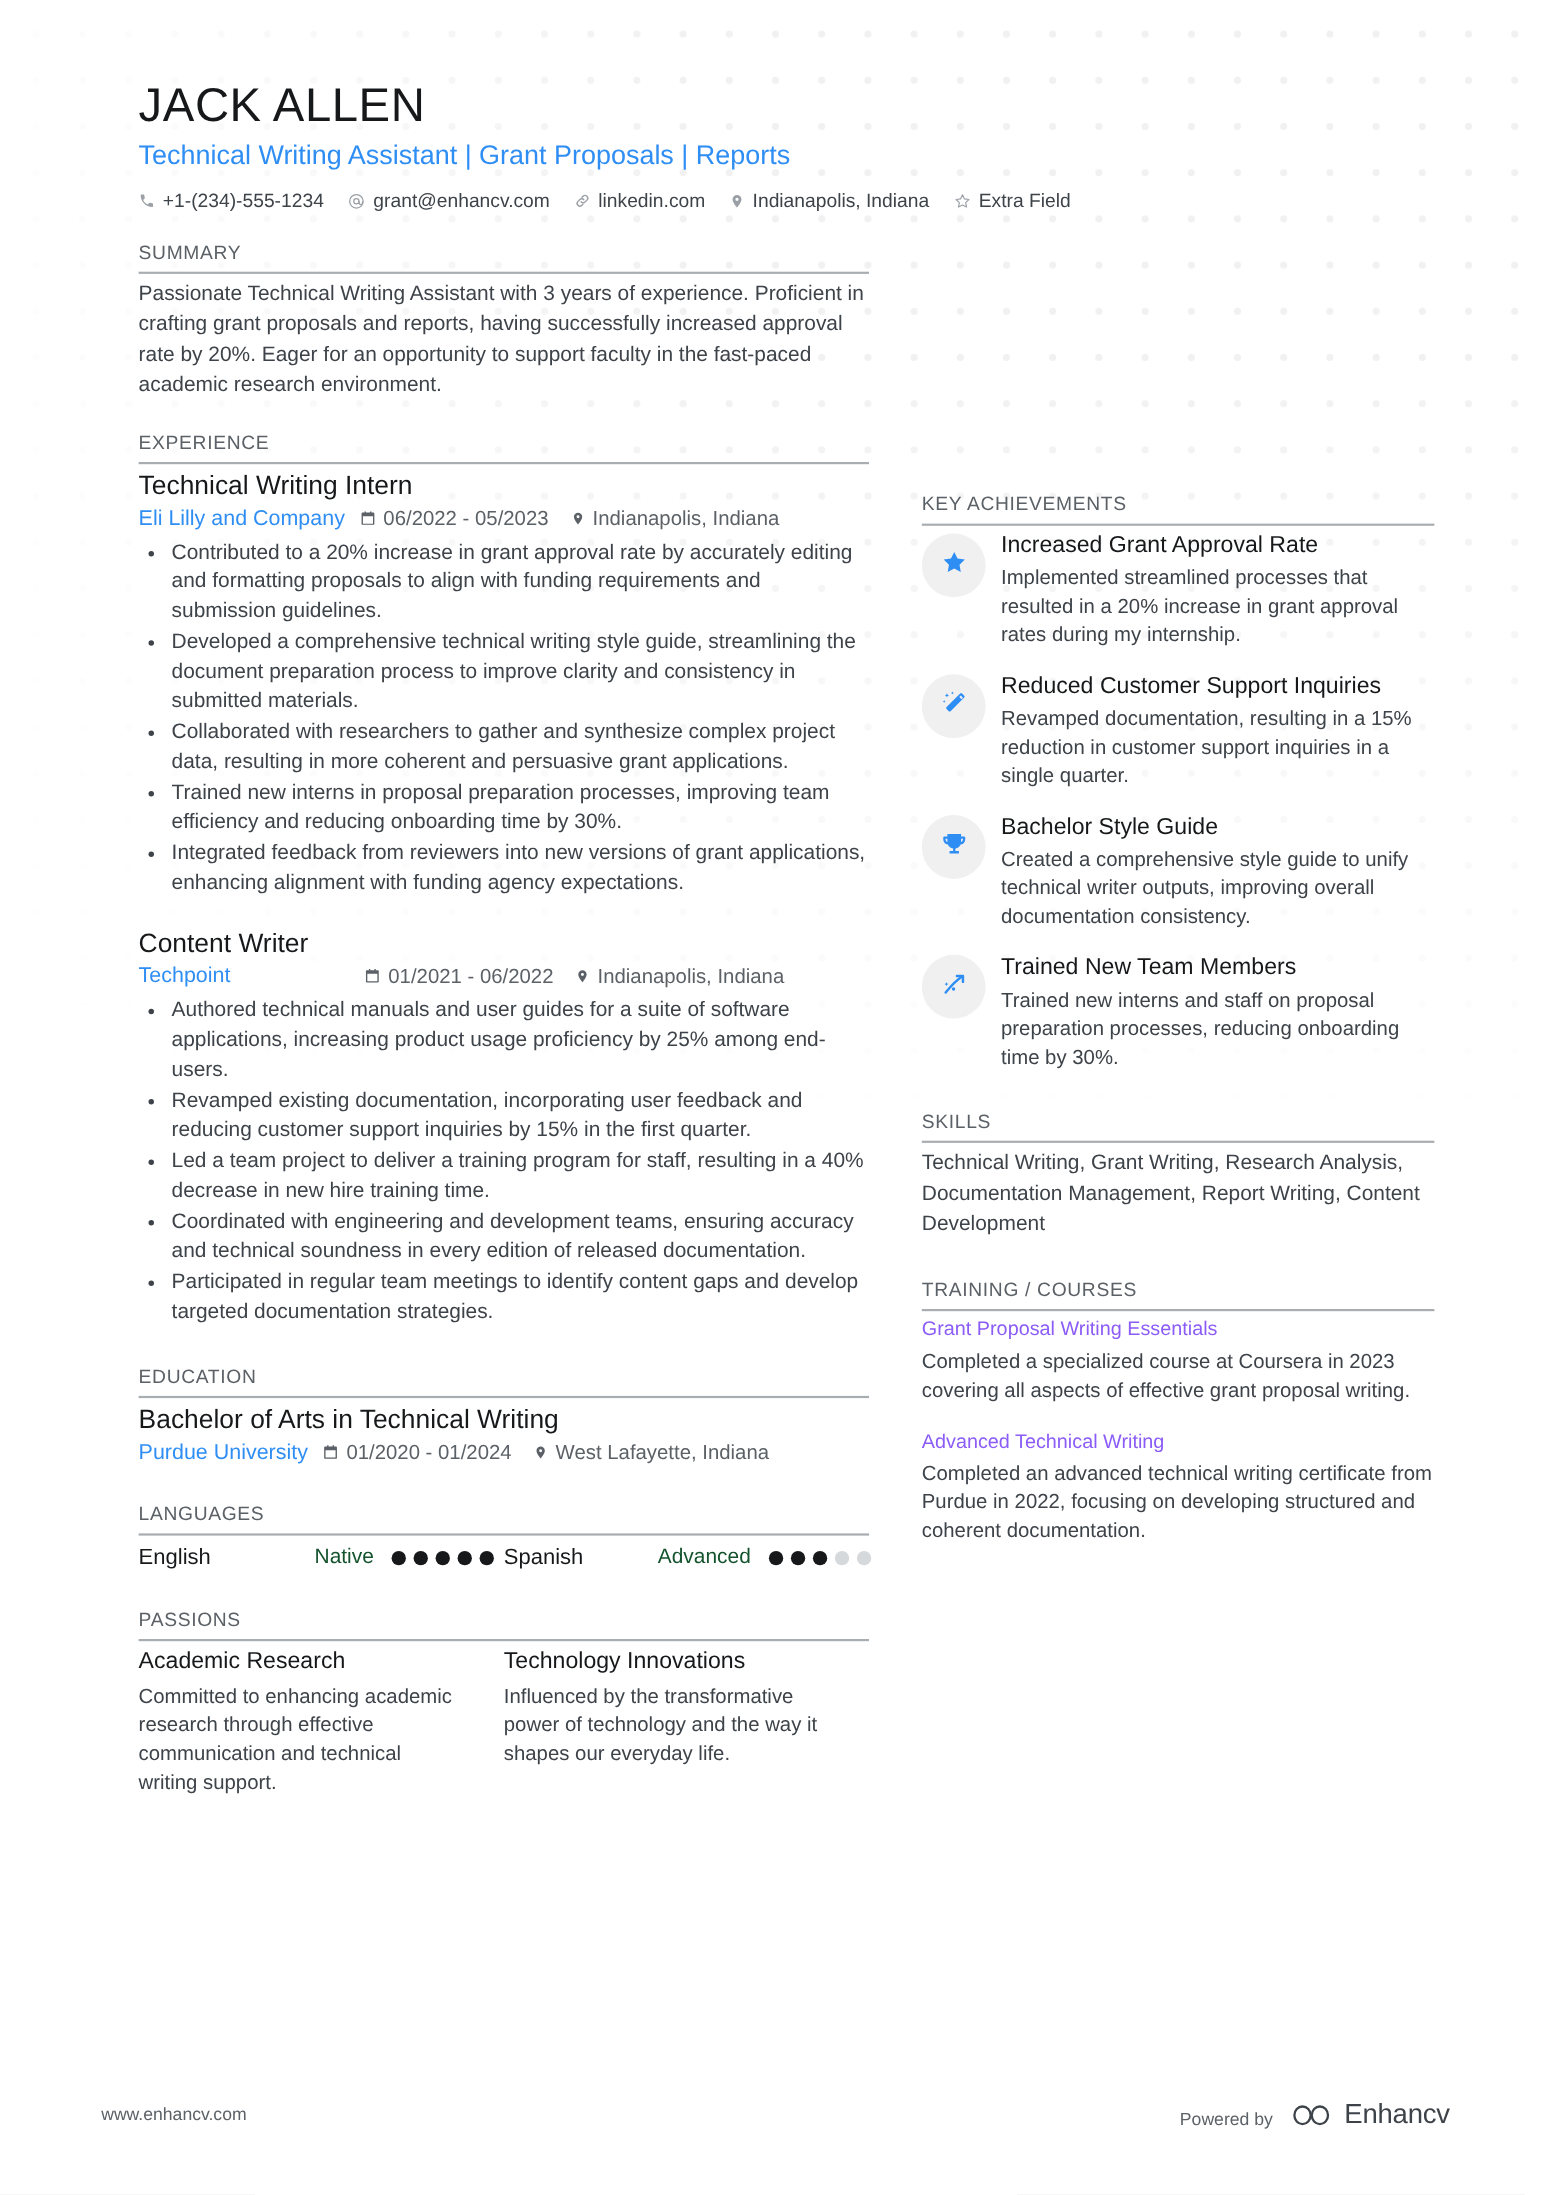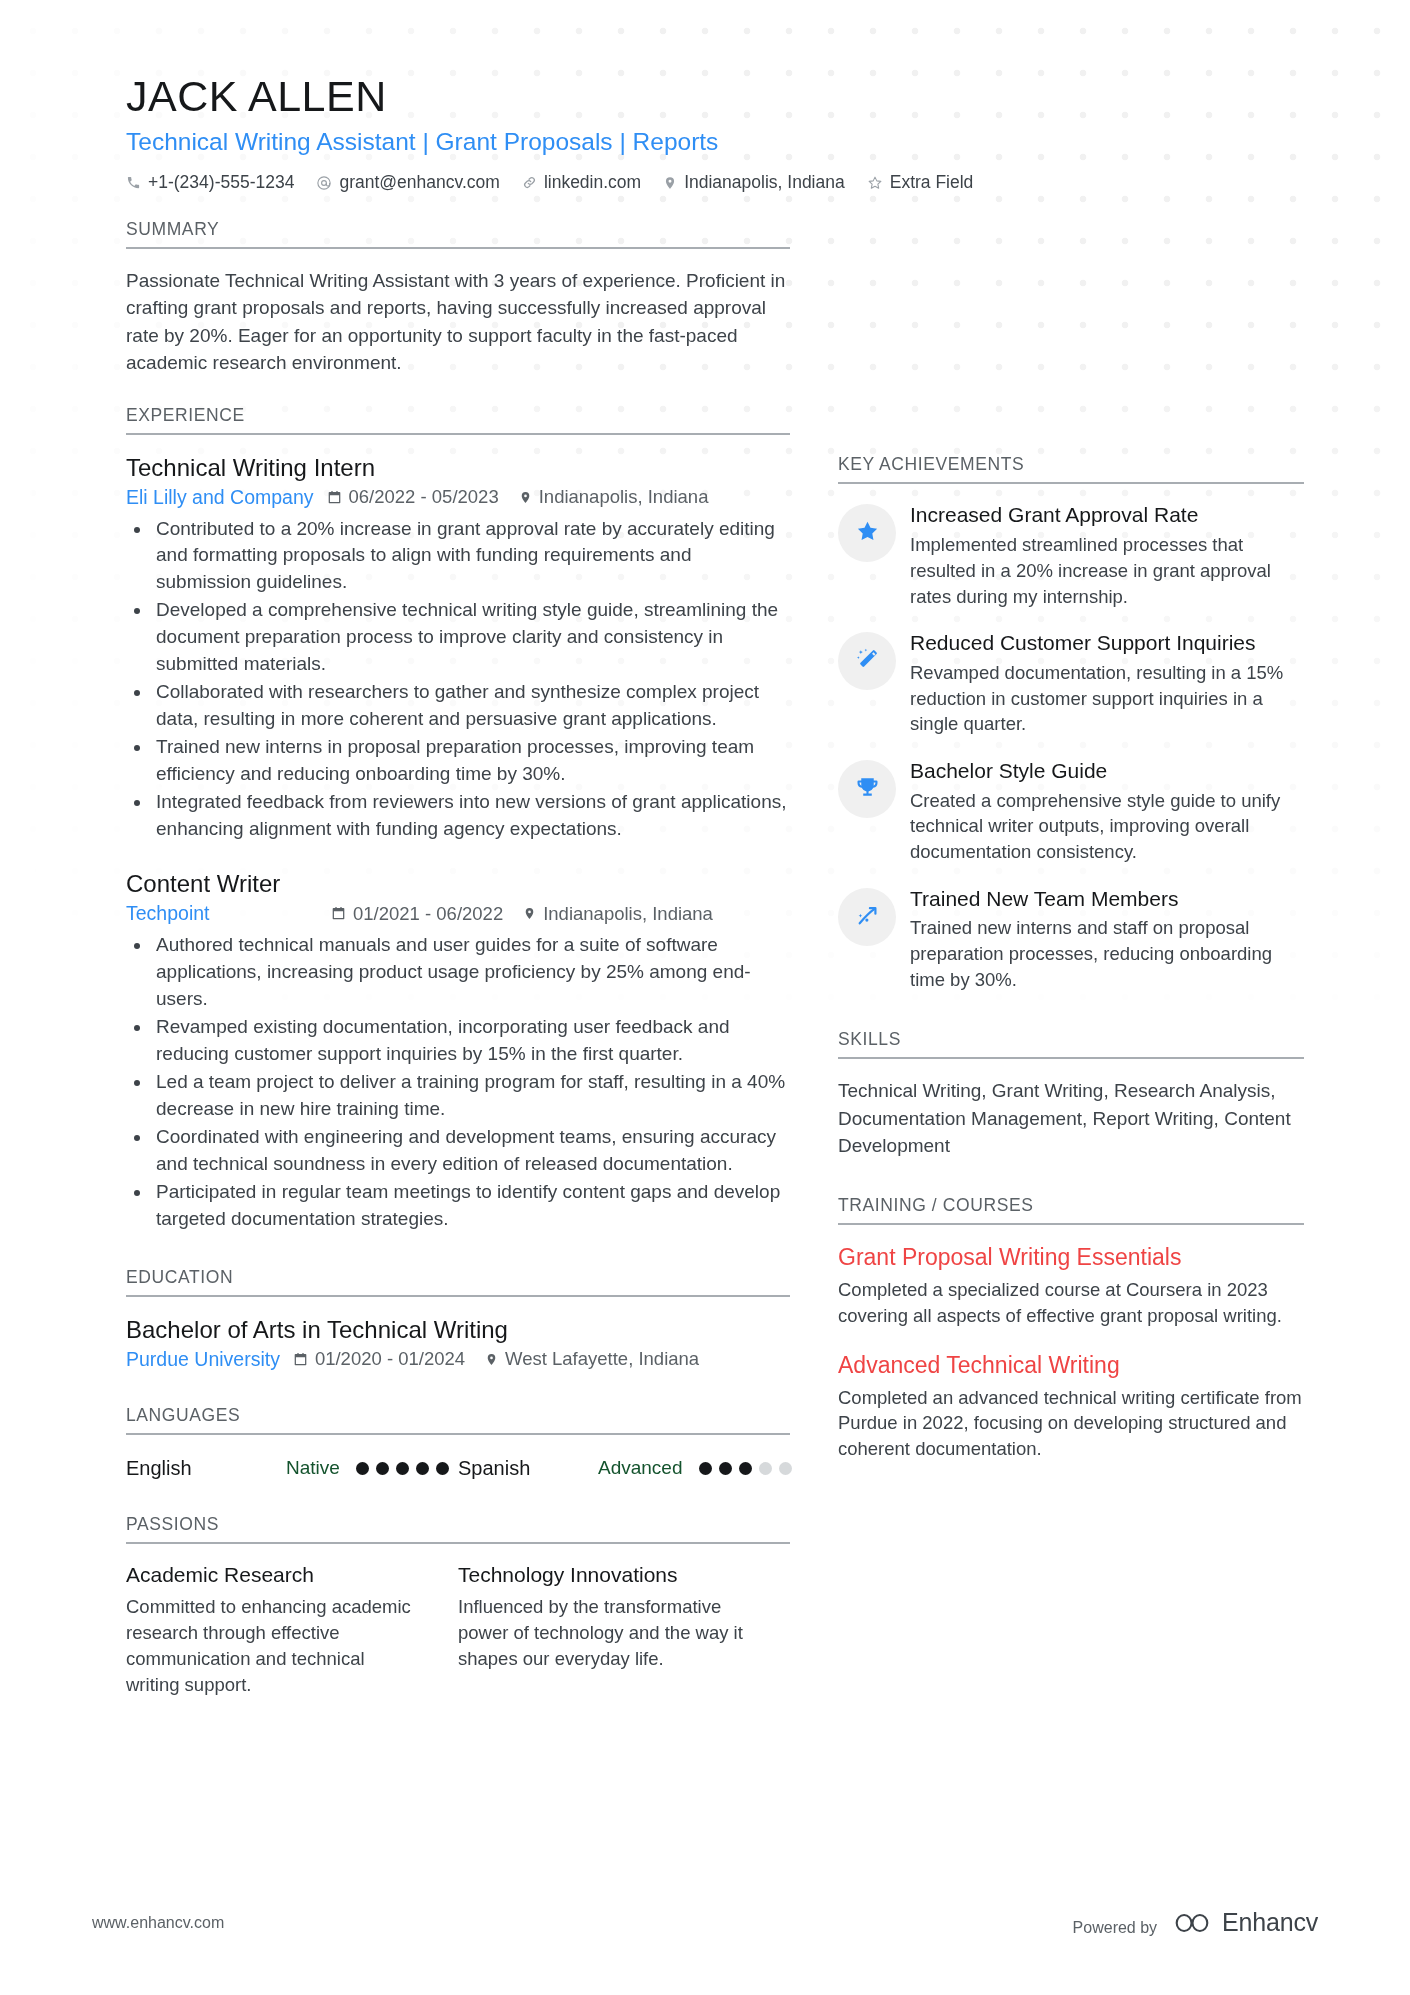--- a/index.html
+++ b/index.html
@@ -111,21 +111,21 @@
   .section-title {
     font-size: 17.5px;
     letter-spacing: 0.6px;
     color: #5b6166;
     text-transform: uppercase;
     padding-bottom: 7px;
     border-bottom: 2px solid #a8adb2;
     font-weight: 400;
   }
   .section-body {
-    padding-top: 18px;
+    padding-top: 5px;
   }
 
   
   .para {
     font-size: 19px;
     line-height: 1.44;
     color: #3d4349;
   }
 
   .entry {
@@ -203,22 +203,22 @@
   .achv-desc {
     font-size: 18.5px;
     line-height: 1.4;
     color: #3d4349;
   }
 
   
   .train-entry { margin-bottom: 22px; }
   .train-entry:last-child { margin-bottom: 0; }
   .train-title {
-    font-size: 23px;
-    color: #ef4444;
+    font-size: 18px;
+    color: #8b5cf6;
     line-height: 1.25;
     margin-bottom: 5px;
   }
   .train-desc {
     font-size: 18.5px;
     line-height: 1.4;
     color: #3d4349;
   }
 
   

